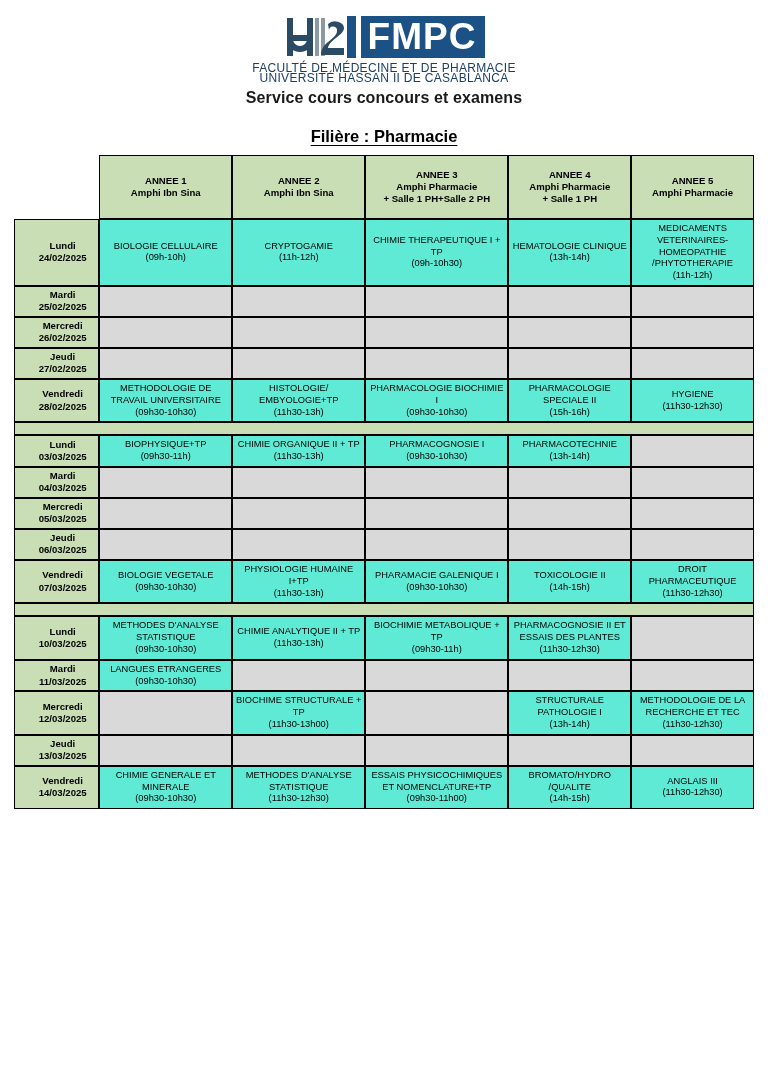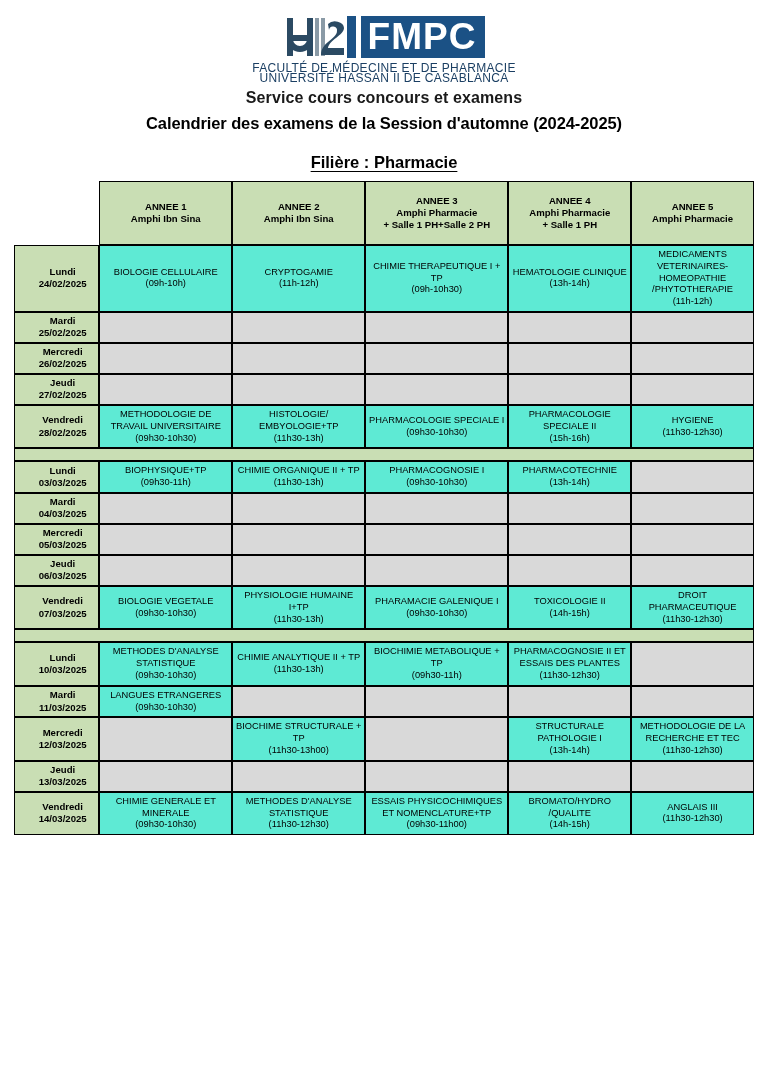--- a/index.html
+++ b/index.html
@@ -193,21 +193,20 @@
         </svg>
       </div>
       <div class="logo-bar"></div>
       <div class="logo-fmpc">FMPC</div>
     </div>
     <div class="faculty-line1">FACULTÉ DE MÉDECINE ET DE PHARMACIE</div>
     <div class="faculty-line2">UNIVERSITÉ HASSAN II DE CASABLANCA</div>
     <div class="service-line">Service cours concours et examens</div>
   </div>
 
-  <div class="doc-title">Calendrier des examens de la Session d'automne (2024-2025)</div>
   <div class="doc-subtitle"><span>Filière : Pharmacie</span></div>
 
   <div class="sched-wrap">
     <table class="sched">
       <colgroup>
         <col class="c-day">
           <col class="c-yr">
           <col class="c-yr">
           <col class="c-yr3">
           <col class="c-yr4">
@@ -307,21 +306,21 @@
             </td>
             <td class="subject">
               <span class="subj-name">METHODOLOGIE DE TRAVAIL UNIVERSITAIRE</span>
               <span class="subj-time">(09h30-10h30)</span>
             </td>
             <td class="subject">
               <span class="subj-name">HISTOLOGIE/ EMBYOLOGIE+TP</span>
               <span class="subj-time">(11h30-13h)</span>
             </td>
             <td class="subject">
-              <span class="subj-name">PHARMACOLOGIE SPECIALE I</span>
+              <span class="subj-name">PHARMACOLOGIE BIOCHIMIE I</span>
               <span class="subj-time">(09h30-10h30)</span>
             </td>
             <td class="subject">
               <span class="subj-name">PHARMACOLOGIE SPECIALE II</span>
               <span class="subj-time">(15h-16h)</span>
             </td>
             <td class="subject">
               <span class="subj-name">HYGIENE</span>
               <span class="subj-time">(11h30-12h30)</span>
             </td>

